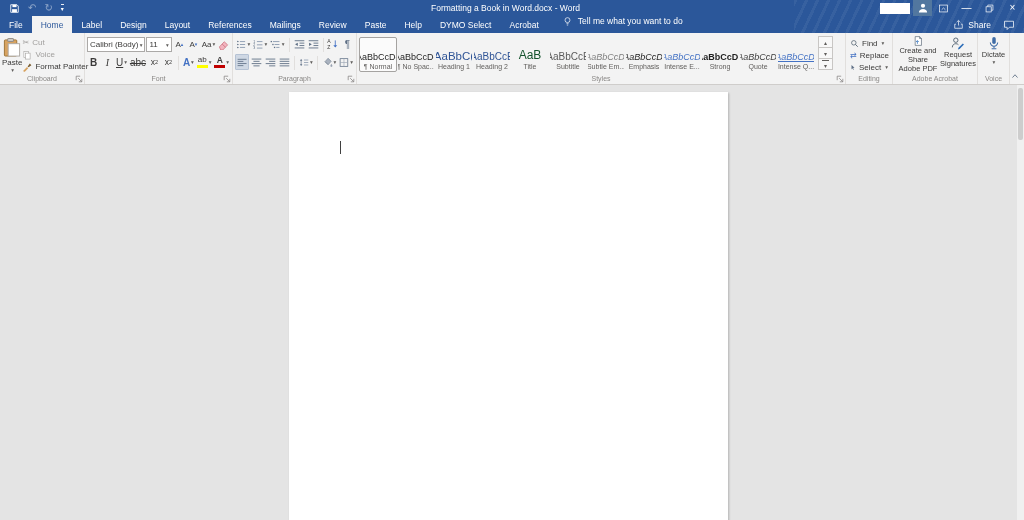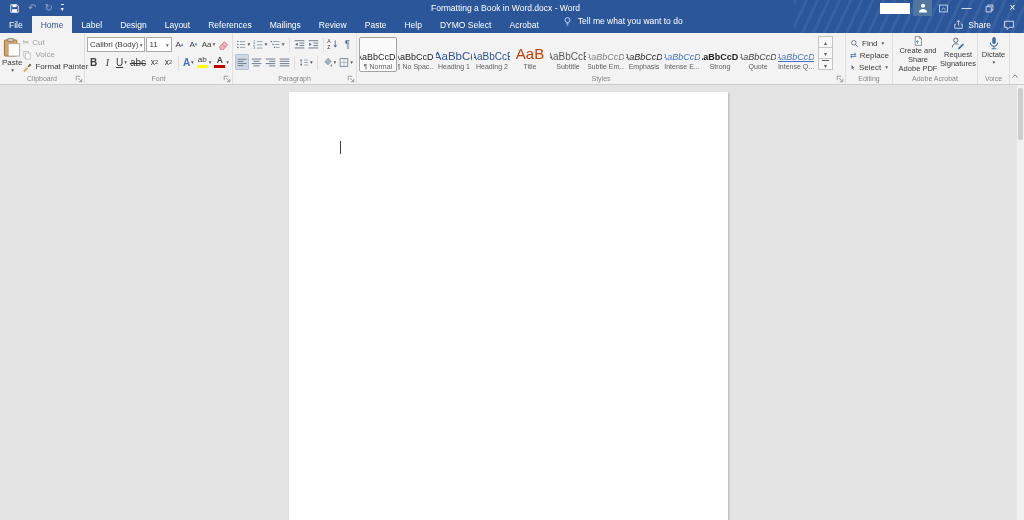--- a/index.html
+++ b/index.html
@@ -58,21 +58,21 @@
   .swatch .bar{width:11px;height:3px;margin-top:1px}
 
   
   .sgal{display:flex;align-items:flex-start;padding-top:3px}
   .sg-item{width:38px;height:35px;display:flex;flex-direction:column;align-items:center;justify-content:flex-end;padding-bottom:1px;border:1px solid transparent;border-radius:2px;overflow:hidden}
   .sg-item.selected{border-color:#a5a3a1;background:#fbfbfb}
   .sg-sample{height:19px;display:flex;align-items:flex-end;white-space:nowrap;font-size:9px;color:#1f1f1f}
   .sg-name{font-size:7px;color:#605e5c;margin-top:1px;white-space:nowrap}
   .s2 .sg-sample{font-size:11.5px;color:#2f5496}
   .s3 .sg-sample{font-size:10px;color:#2f5496}
-  .s4 .sg-sample{font-size:15px;color:#c2410c}
+  .s4 .sg-sample{font-size:12px;color:#14532d}
   .s5 .sg-sample{font-size:10px;color:#5a5a5a}
   .s6 .sg-sample{font-style:italic;color:#7f7f7f}
   .s7 .sg-sample{font-style:italic}
   .s8 .sg-sample{font-style:italic;color:#4472c4}
   .s9 .sg-sample{font-weight:bold}
   .s10 .sg-sample{font-style:italic;color:#404040}
   .s11 .sg-sample{font-style:italic;color:#4472c4;text-decoration:underline}
   .sg-scroll{width:15px;display:flex;flex-direction:column;margin-left:3px}
   .sg-sbtn{height:12px;border:1px solid #c8c6c4;background:#f8f8f8;display:flex;flex-direction:column;align-items:center;justify-content:center;font-size:6px;color:#605e5c;margin-top:-1px}
   .sg-sbtn .bar{width:7px;border-top:1px solid #605e5c;margin-bottom:1px}

